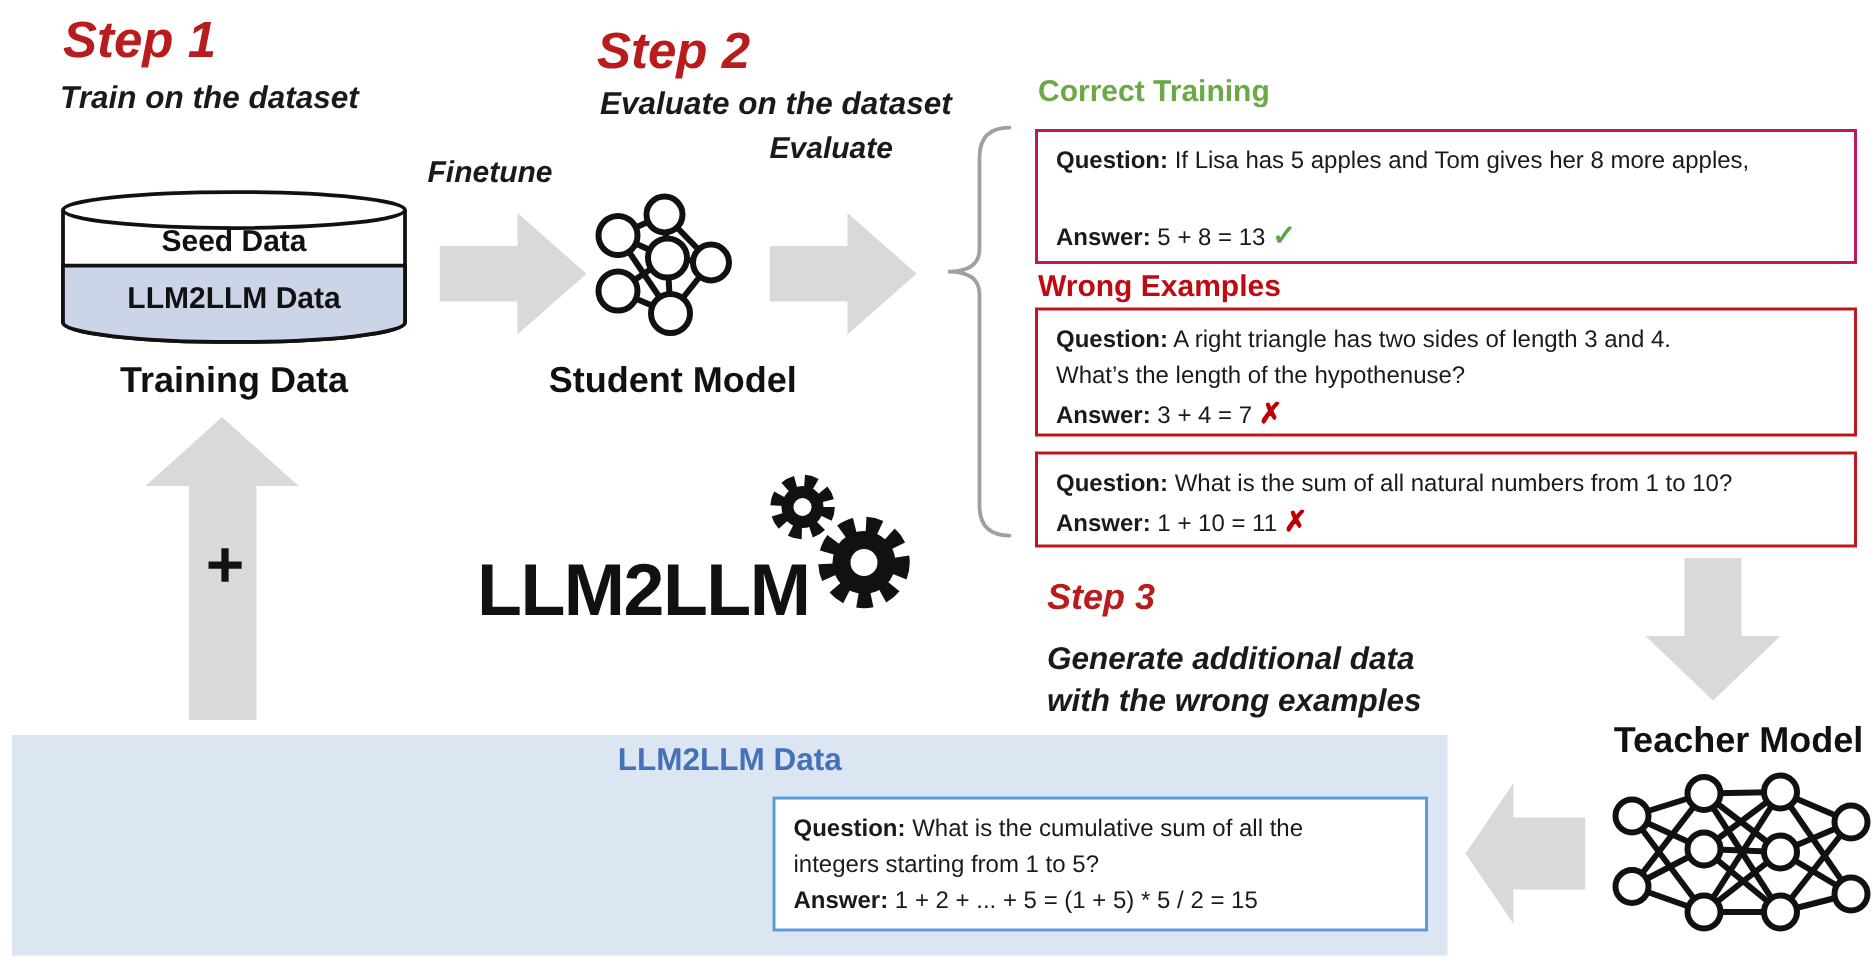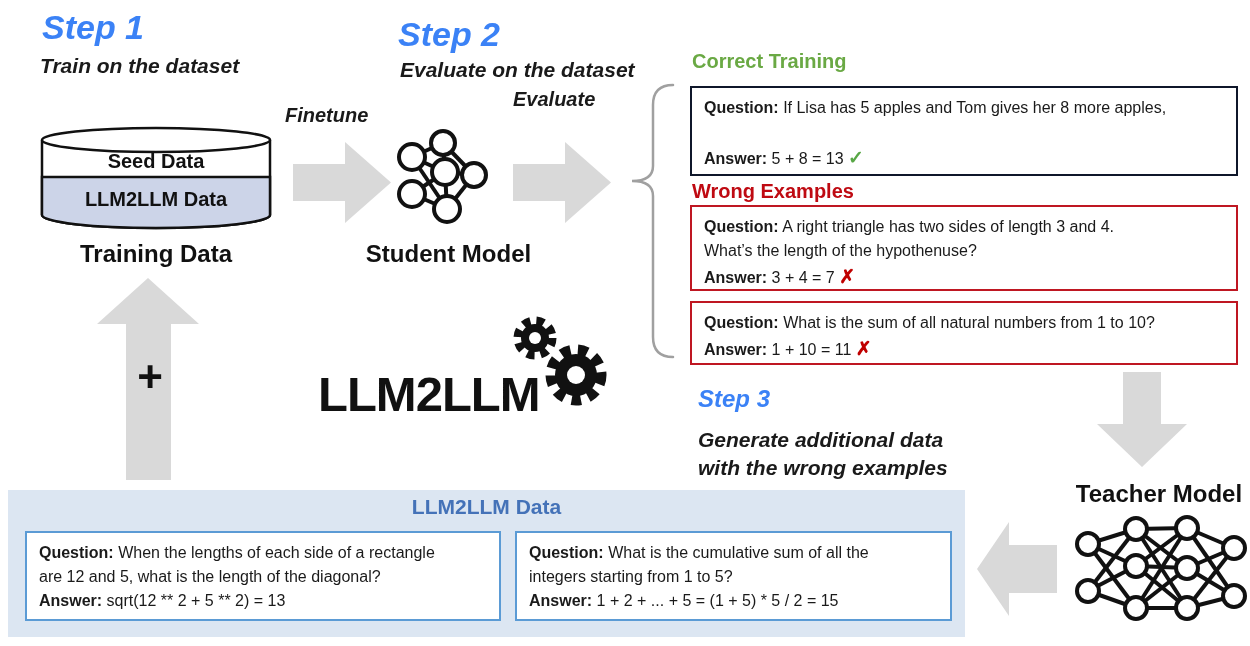--- a/index.html
+++ b/index.html
@@ -1,28 +1,28 @@
 <!DOCTYPE html>
 <html><head>
 <meta charset="utf-8">
 <style>
   * { margin:0; padding:0; box-sizing:border-box; }
   body { background:#ffffff; font-family:"Liberation Sans", sans-serif; }
   #canvas { position:relative; width:1250px; height:646px; background:#ffffff; overflow:hidden; }
   .abs { position:absolute; }
-  .step-title { font-size:34px; font-weight:700; font-style:italic; color:#3b82f6; letter-spacing:0px; }
+  .step-title { font-size:34px; font-weight:700; font-style:italic; color:#b91c1c; letter-spacing:0px; }
   .step-sub { font-size:21px; font-weight:700; font-style:italic; color:#1a1a1a; }
   .arrow-label { font-size:20px; font-weight:700; font-style:italic; color:#1a1a1a; }
   .node-label { font-size:24px; font-weight:700; color:#111; text-align:center; }
   .cyl-label { font-size:20px; font-weight:700; color:#111; text-align:center; width:232px; }
   .ex-heading { font-size:20px; font-weight:700; }
   .ex-heading.green { color:#6aa944; }
   .ex-heading.red { color:#bf0a12; }
   .qa-box { background:#fff; font-size:16px; line-height:1.5; color:#1a1a1a; padding:8px 12px; }
-  .qa-box.green { border:2px solid #0f172a; }
+  .qa-box.green { border:2px solid #be185d; }
   .qa-box.red { border:2px solid #bf1722; }
   .qa-box.blue { border:2px solid #5b9bd5; }
   .b { font-weight:700; }
   .mark-ok { color:#58a746; font-weight:700; font-size:19px; }
   .mark-bad { color:#c00000; font-weight:700; font-size:19px; }
   #panel { background:#dce6f2; }
   #panel-heading { font-size:21px; font-weight:700; color:#4472b8; text-align:center; width:957px; }
   #logo-text { font-size:49px; font-weight:800; color:#111; letter-spacing:-1px; }
   #plus-sign { font-size:44px; font-weight:800; color:#111; }
   svg { display:block; }
@@ -180,27 +180,20 @@
   </svg>
 
   <svg class="abs" style="left:95px; top:276px;" width="108" height="204" viewBox="0 0 108 204">
     <polygon points="53,2 104,48 76,48 76,204 31,204 31,48 2,48" fill="#d9d9d9"></polygon>
   </svg>
   <div class="abs" id="plus-sign" style="left:130px; top:352px; width:40px; text-align:center;">+</div>
 
   <div class="abs" id="panel" style="left:8px; top:490px; width:957px; height:147px;"></div>
   <div class="abs" id="panel-heading" style="left:8px; top:495px;">LLM2LLM Data</div>
 
-  <div class="abs qa-box blue" style="left:25px; top:531px; width:476px; height:90px;">
-    <span class="b">Question:</span>
-    <span>When the lengths of each side of a rectangle</span><br>
-    <span>are 12 and 5, what is the length of the diagonal?</span><br>
-    <span class="b">Answer:</span>
-    <span>sqrt(12 ** 2 + 5 ** 2) = 13</span>
-  </div>
 
   <div class="abs qa-box blue" style="left:515px; top:531px; width:437px; height:90px;">
     <span class="b">Question:</span>
     <span>What is the cumulative sum of all the</span><br>
     <span>integers starting from 1 to 5?</span><br>
     <span class="b">Answer:</span>
     <span>1 + 2 + ... + 5 = (1 + 5) * 5 / 2 = 15</span>
   </div>
 
 </div>

